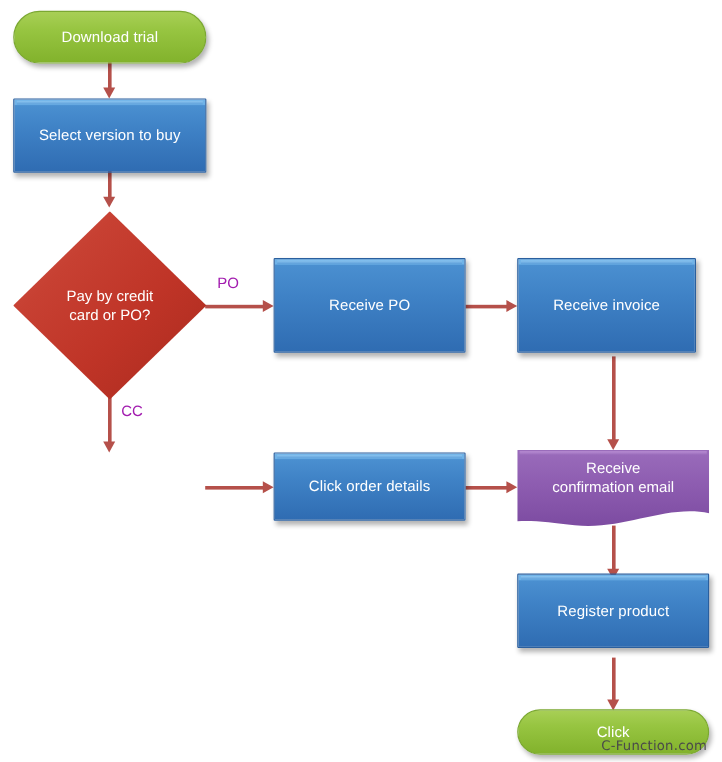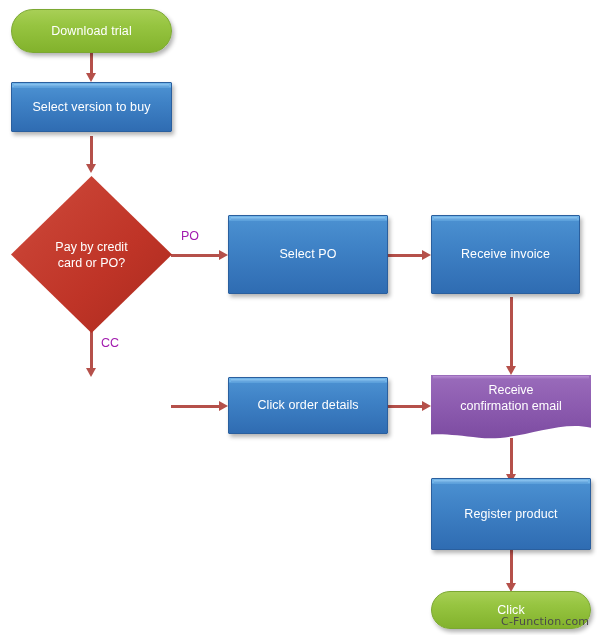--- a/index.html
+++ b/index.html
@@ -208,51 +208,51 @@
   <div class="conn v" style="left:510px; top:548px; height:38px;"></div>
   <div class="arrowhead down" style="left:506px; top:583px;"></div>
 
   <div class="edge-label" style="left:181px; top:229px;">PO</div>
   <div class="edge-label" style="left:101px; top:336px;">CC</div>
 
   <div class="node term" style="left:11px; top:9px; width:161px; height:44px;">
     <span class="lbl">Download trial</span>
   </div>
 
-  <div class="node proc" style="left:11px; top:82px; width:161px; height:50px;">
+  <div class="node proc" style="left:11px; top:82px; width:161px; height:62px;">
     <span class="lbl">Select version to buy</span>
   </div>
 
   <div class="decision-wrap" style="left:11px; top:176px; width:161px; height:157px;">
     <div class="decision-shape"></div>
     <div class="decision-text">Pay by credit
 card or PO?</div>
   </div>
 
   <div class="node proc" style="left:228px; top:215px; width:160px; height:79px;">
-    <span class="lbl">Select PO</span>
+    <span class="lbl">Receive PO</span>
   </div>
 
   <div class="node proc" style="left:431px; top:215px; width:149px; height:79px;">
     <span class="lbl">Receive invoice</span>
   </div>
 
 
   <div class="node proc" style="left:228px; top:377px; width:160px; height:57px;">
     <span class="lbl">Click order details</span>
   </div>
 
   <div class="doc-wrap" style="left:431px; top:375px; width:160px; height:66px;">
     <div class="doc-shape"></div>
     <div class="doc-top-line"></div>
     <div class="doc-text">Receive
 confirmation email</div>
   </div>
 
-  <div class="node proc" style="left:431px; top:478px; width:160px; height:72px;">
+  <div class="node proc" style="left:431px; top:478px; width:160px; height:62px;">
     <span class="lbl">Register product</span>
   </div>
 
   <div class="node term" style="left:431px; top:591px; width:160px; height:38px;">
     <span class="lbl">Click</span>
   </div>
 
   <div class="watermark" style="left:501px; top:615px;">C-Function.com</div>
 
 </div>

